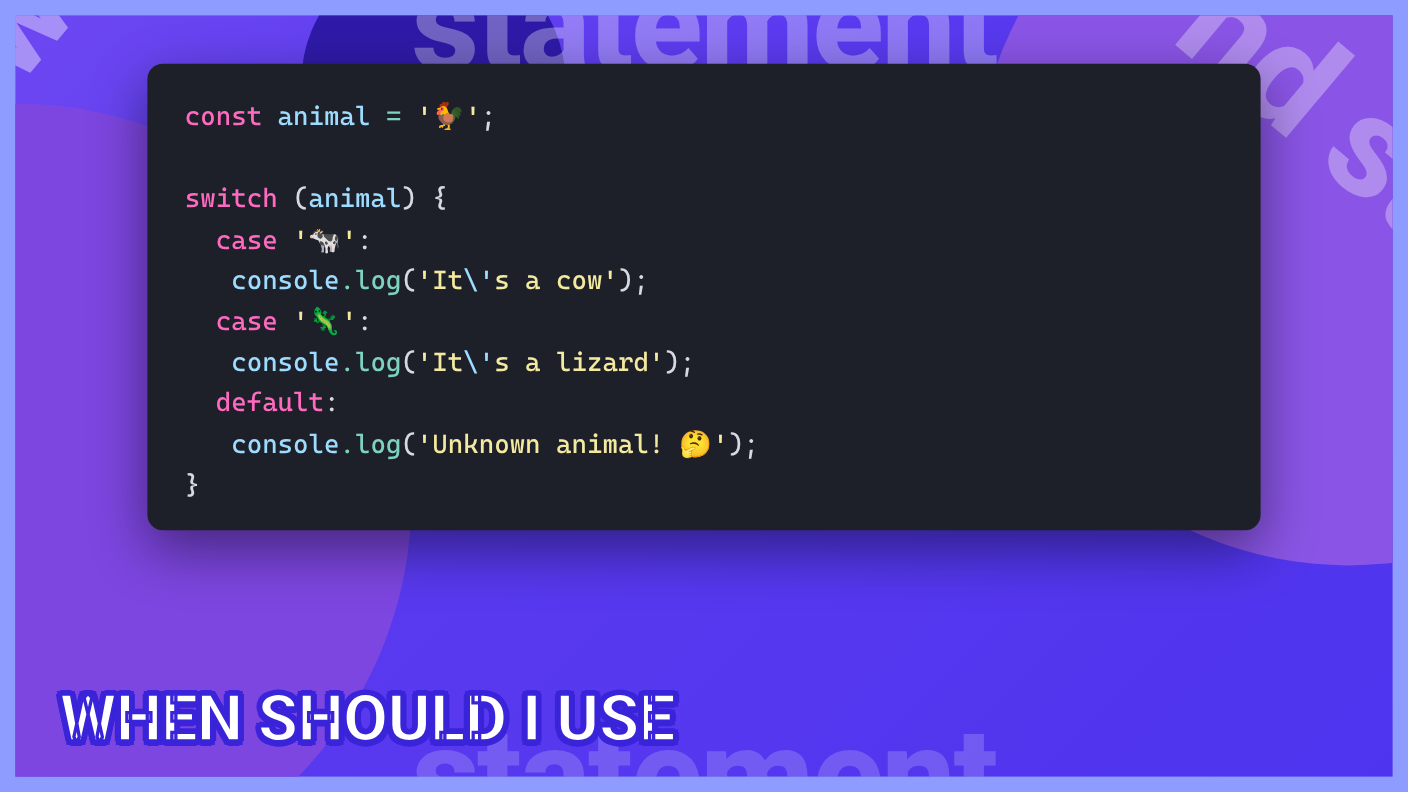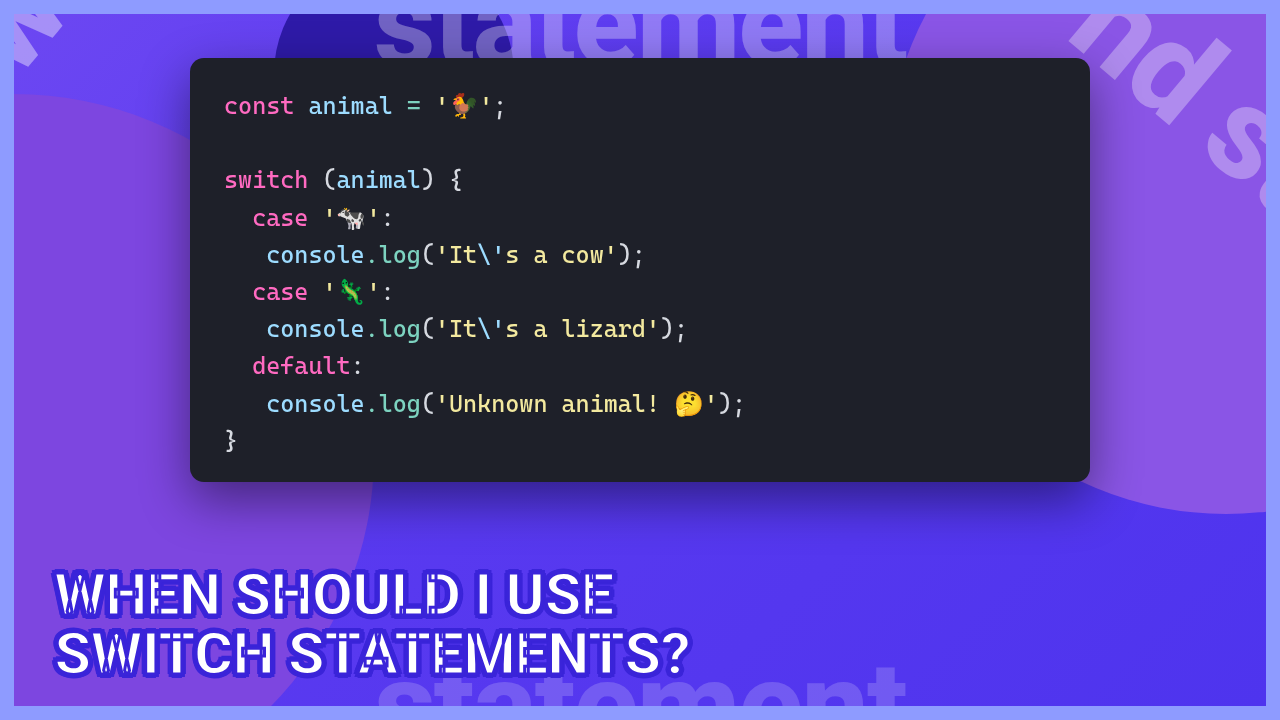--- a/index.html
+++ b/index.html
@@ -40,21 +40,21 @@
   .bg-text.t2 { font-size: 120px; top: 40px; left: -120px; transform: rotate(-50deg); transform-origin: left top; color: rgba(255,255,255,0.40); }
   .bg-text.t3 { font-size: 130px; top: 110px; right: -90px; transform: rotate(40deg); transform-origin: right top; }
   .bg-text.t4 { font-size: 120px; bottom: -70px; left: 50%; transform: translateX(-50%); color: rgba(255,255,255,0.18); }
 
   
   .code-card {
     position: absolute;
     top: 44px;
     left: 50%;
     transform: translateX(-50%);
-    width: 900px;
+    width: 1012px;
     background: #1e2029;
     border-radius: 14px;
     box-shadow: 0 18px 50px rgba(0,0,0,0.45);
     padding: 30px 34px 22px 34px;
   }
   pre.code {
     font-family: "SF Mono", ui-monospace, "Cascadia Code", Menlo, Consolas, monospace;
     font-size: 24px;
     line-height: 1.55;
     color: #d6d9e0;
@@ -113,17 +113,16 @@
   <span class="tk-kw">case</span> <span class="tk-str">'🦎'</span><span class="tk-punc">:</span>
    <span class="tk-obj">console</span><span class="tk-dot">.</span><span class="tk-fn">log</span><span class="tk-punc">(</span><span class="tk-str">'It</span><span class="tk-esc">\'</span><span class="tk-str">s a lizard'</span><span class="tk-punc">)</span><span class="tk-punc">;</span>
   <span class="tk-kw">default</span><span class="tk-punc">:</span>
    <span class="tk-obj">console</span><span class="tk-dot">.</span><span class="tk-fn">log</span><span class="tk-punc">(</span><span class="tk-str">'Unknown animal! 🤔'</span><span class="tk-punc">)</span><span class="tk-punc">;</span>
 <span class="tk-punc">}</span></pre>
   </div>
 
   <div class="headline">
     <h1>
       <span>WHEN SHOULD I USE</span><br>
-      <span>SWITCH STATEMENTS?</span>
     </h1>
   </div>
 
 </div>
 
 </body></html>

